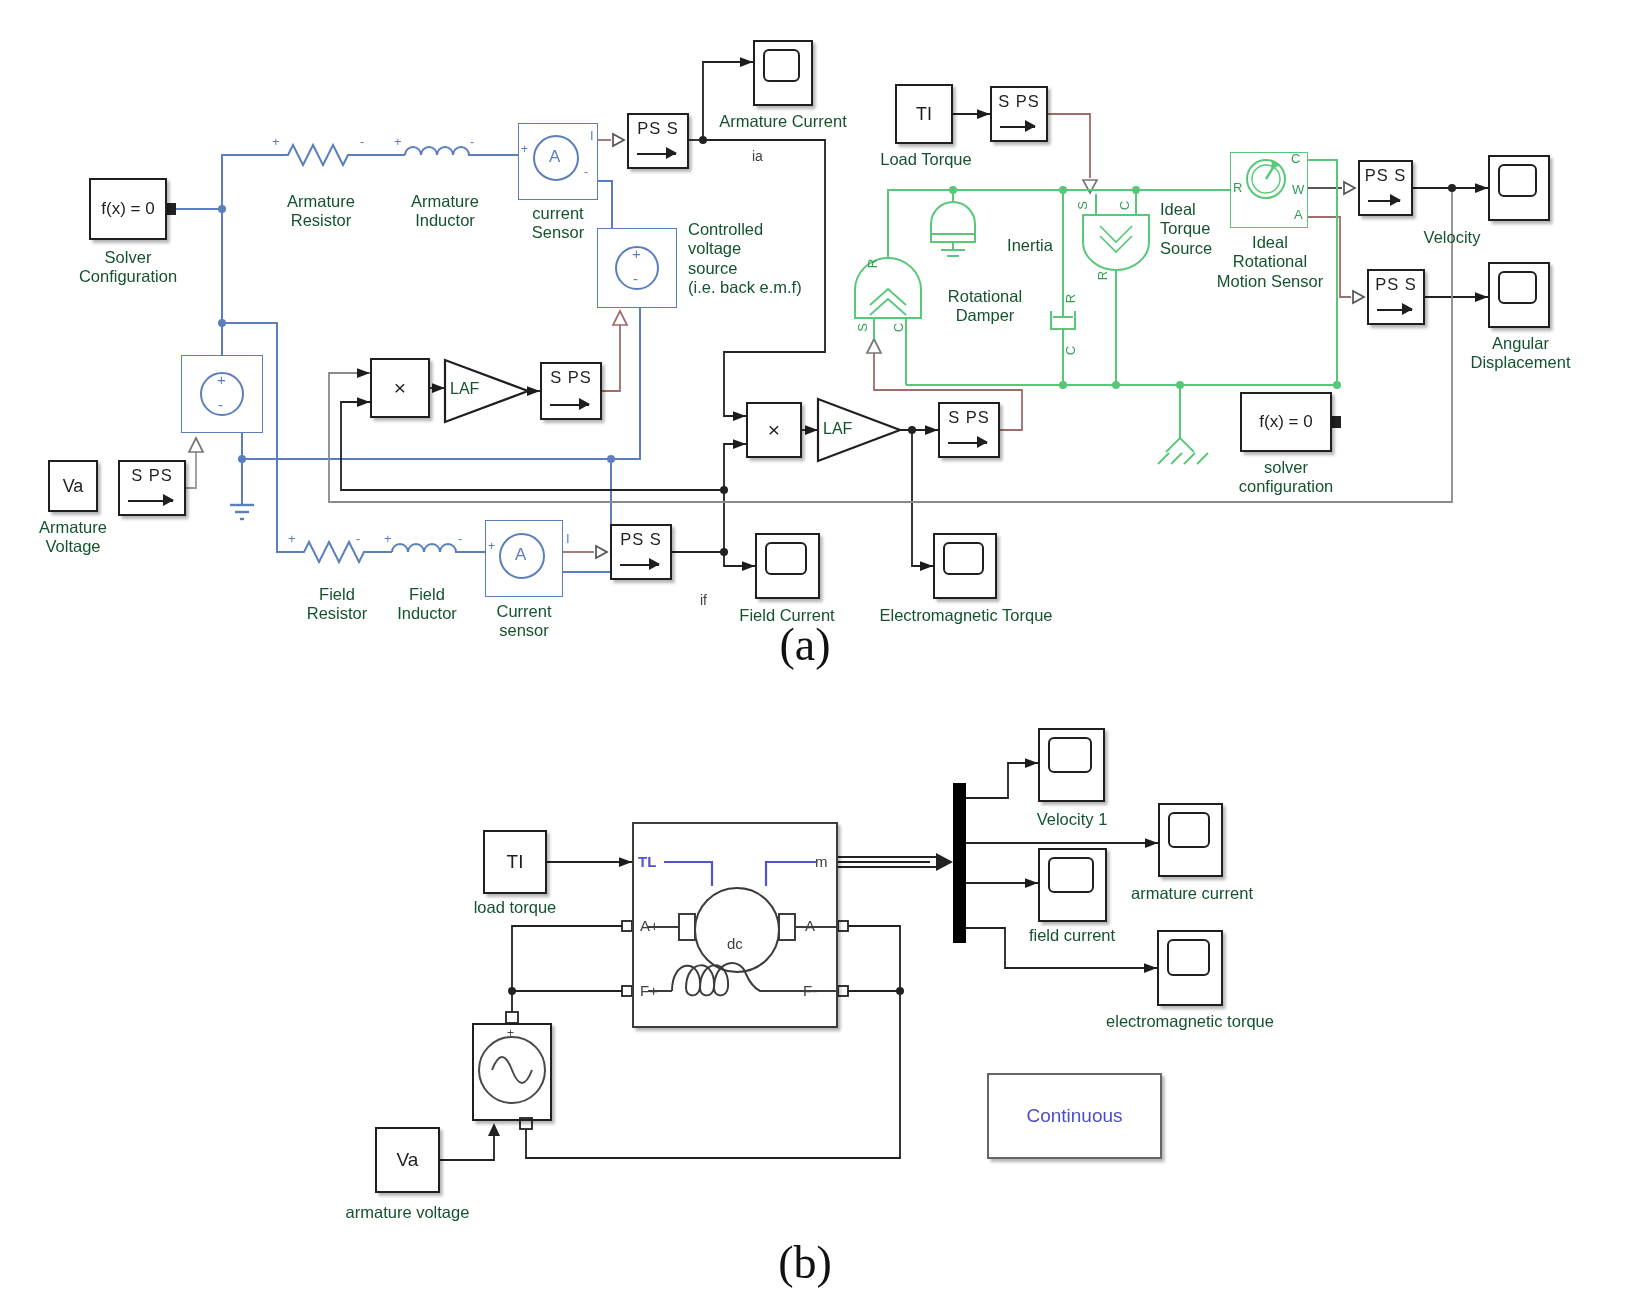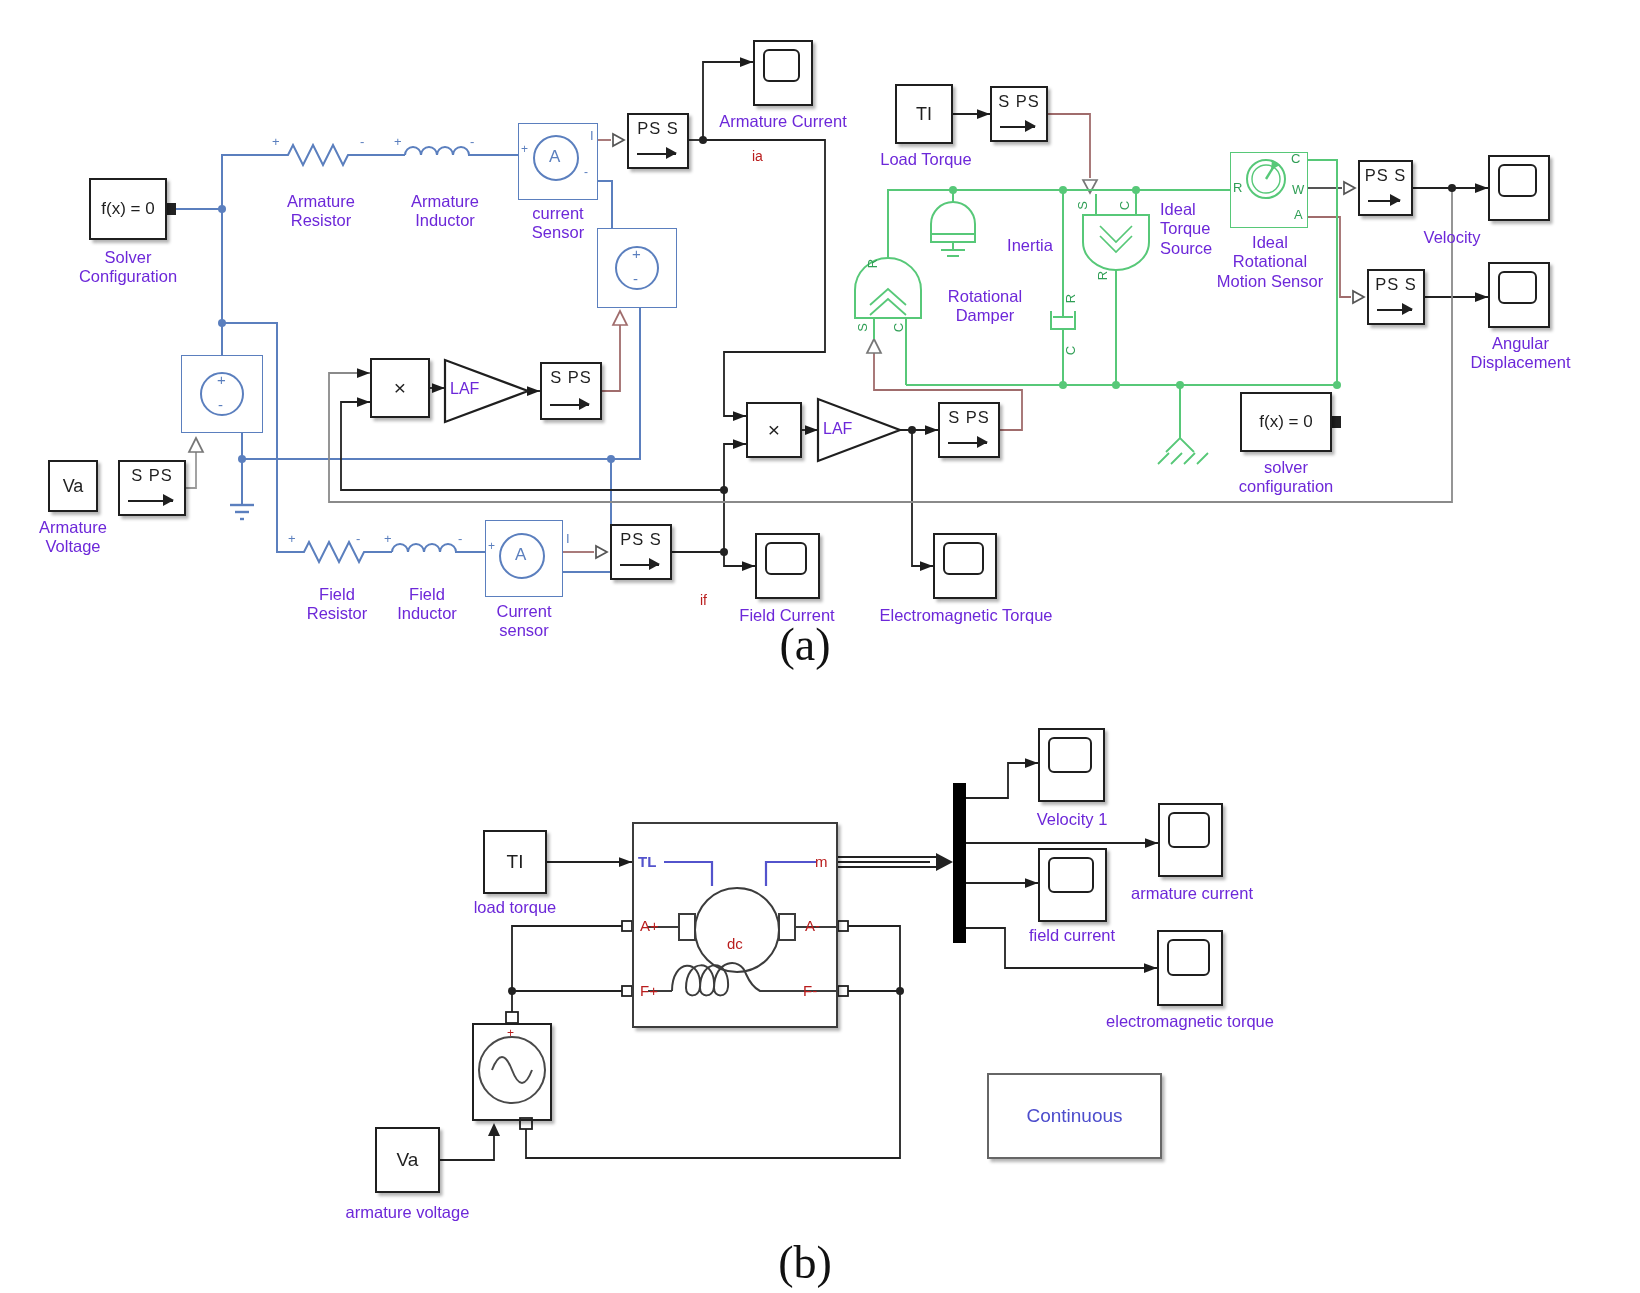--- a/index.html
+++ b/index.html
@@ -12,24 +12,24 @@
   .blu{border:1.7px solid #5b7fbe;box-shadow:none;}
   .grn{border:1.7px solid #57c878;box-shadow:none;}
   .gry{border:2.2px solid #666;}
   .conv{flex-direction:column;justify-content:flex-start;padding-top:4px;font-size:16.5px;letter-spacing:1px;}
   .conv .arrow{position:absolute;left:8px;right:11px;bottom:12px;height:2.2px;background:#1f1f1f;}
   .conv .arrow:after{content:"";position:absolute;right:-1px;top:-5.5px;
        border-left:11px solid #1f1f1f;border-top:6px solid transparent;border-bottom:6px solid transparent;}
   .scope .scr{position:absolute;left:8px;right:11px;top:7px;height:46%;
        border:2.3px solid #1f1f1f;border-radius:6px;background:transparent;}
   .mult{font-size:21px;font-weight:400;}
-  .lbl{position:absolute;font-size:16.5px;line-height:1.18;text-align:center;color:#6d28d9;
+  .lbl{position:absolute;font-size:16.5px;line-height:1.18;text-align:center;color:#14532d;
        white-space:pre-line;z-index:3;}
   .lla{text-align:left;}
-  .pl{position:absolute;font-size:13px;color:#b91c1c;z-index:3;}
+  .pl{position:absolute;font-size:13px;color:#404040;z-index:3;}
   .pl.gz{color:#2f9e55;}
   .pl.bz{color:#5b7fbe;}
   .pl.s12{font-size:12px;}
   .pl.s15{font-size:15px;}
   .rot{transform:rotate(-90deg);}
   .cap{position:absolute;font-family:"Liberation Serif",serif;font-size:46px;color:#111;
        z-index:3;text-align:center;width:80px;}
   .demux{position:absolute;background:#000;z-index:2;}
   .tl-port{color:#5353cc;font-weight:bold;}
   .cont-text{color:#4d4dcc;font-size:19px;}
@@ -255,20 +255,24 @@
 
 <div class="blk scope" style="left:753px;top:40px;width:60px;height:66px;">
       <span class="scr"></span>
     </div>
 <div class="lbl" style="left:698px;top:112px;width:170px;">Armature Current</div>
 <div class="pl" style="left:752px;top:148px;font-size:14px;">ia</div>
 
 <div class="blk blu" style="left:597px;top:228px;width:80px;height:80px;"></div>
 <div class="pl bz s15" style="left:632px;top:245px;">+</div>
 <div class="pl bz s15" style="left:633px;top:270px;">-</div>
+<div class="lbl lla" style="left:688px;top:220px;width:160px;text-align:left;">Controlled
+voltage
+source
+(i.e. back e.m.f)</div>
 
 <div class="blk mult" style="left:370px;top:358px;width:60px;height:60px;">
       <span>×</span>
     </div>
 <div class="lbl" style="left:450px;top:380px;width:44px;text-align:left;font-size:16px;z-index:3;">LAF</div>
 <div class="blk conv" style="left:540px;top:362px;width:62px;height:58px;">
       <span>S PS</span>
       <span class="arrow"></span>
     </div>
 

